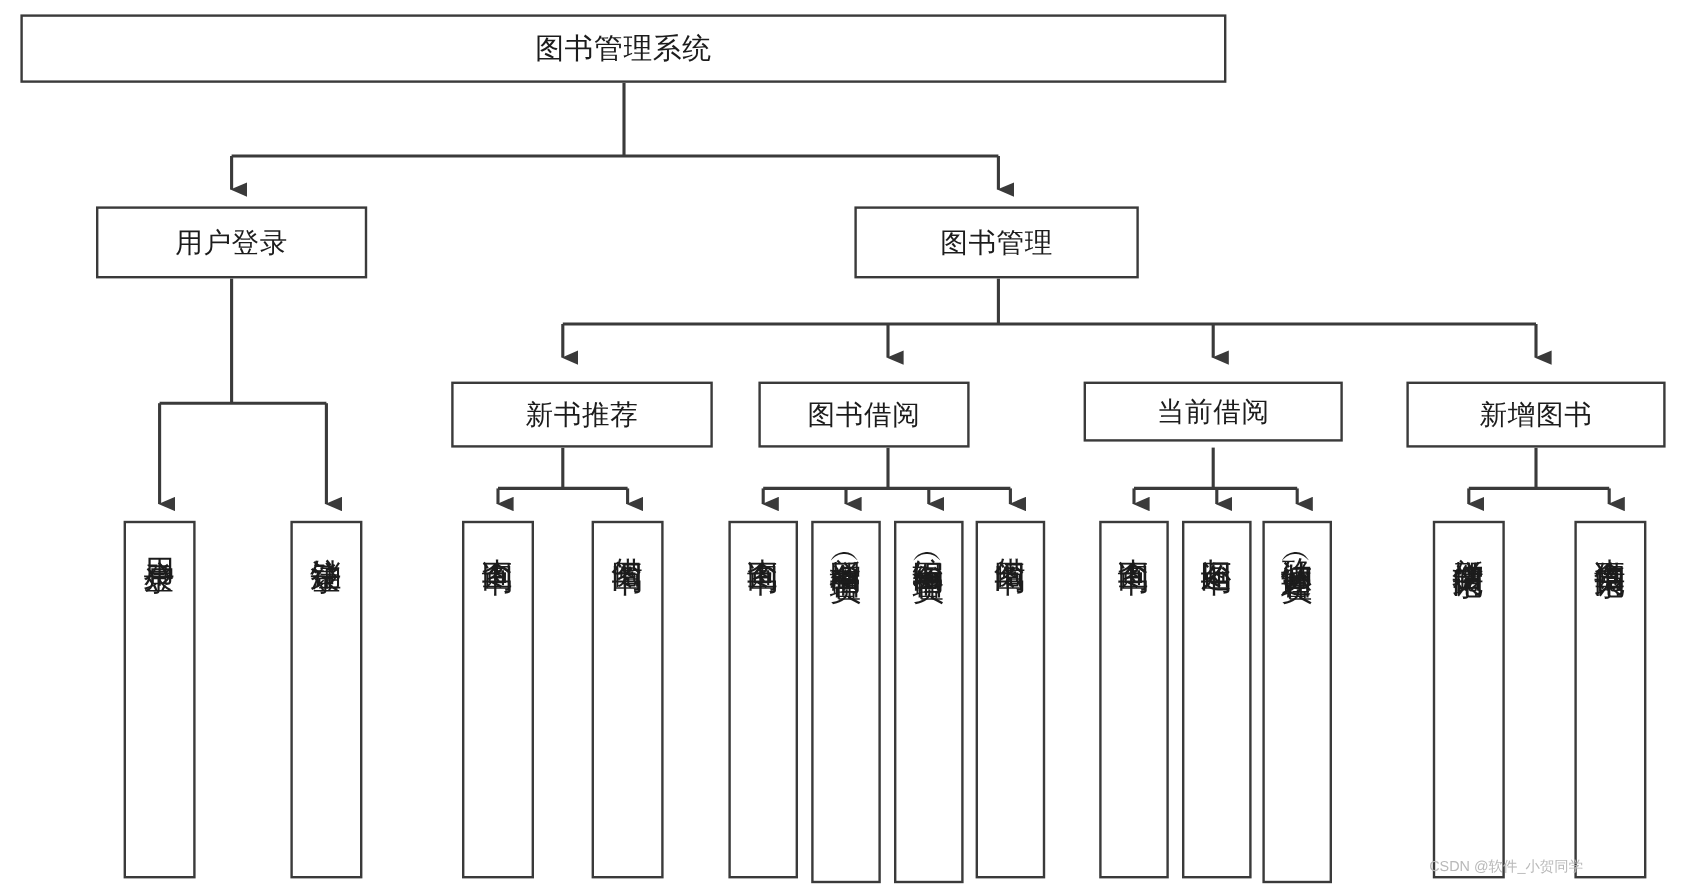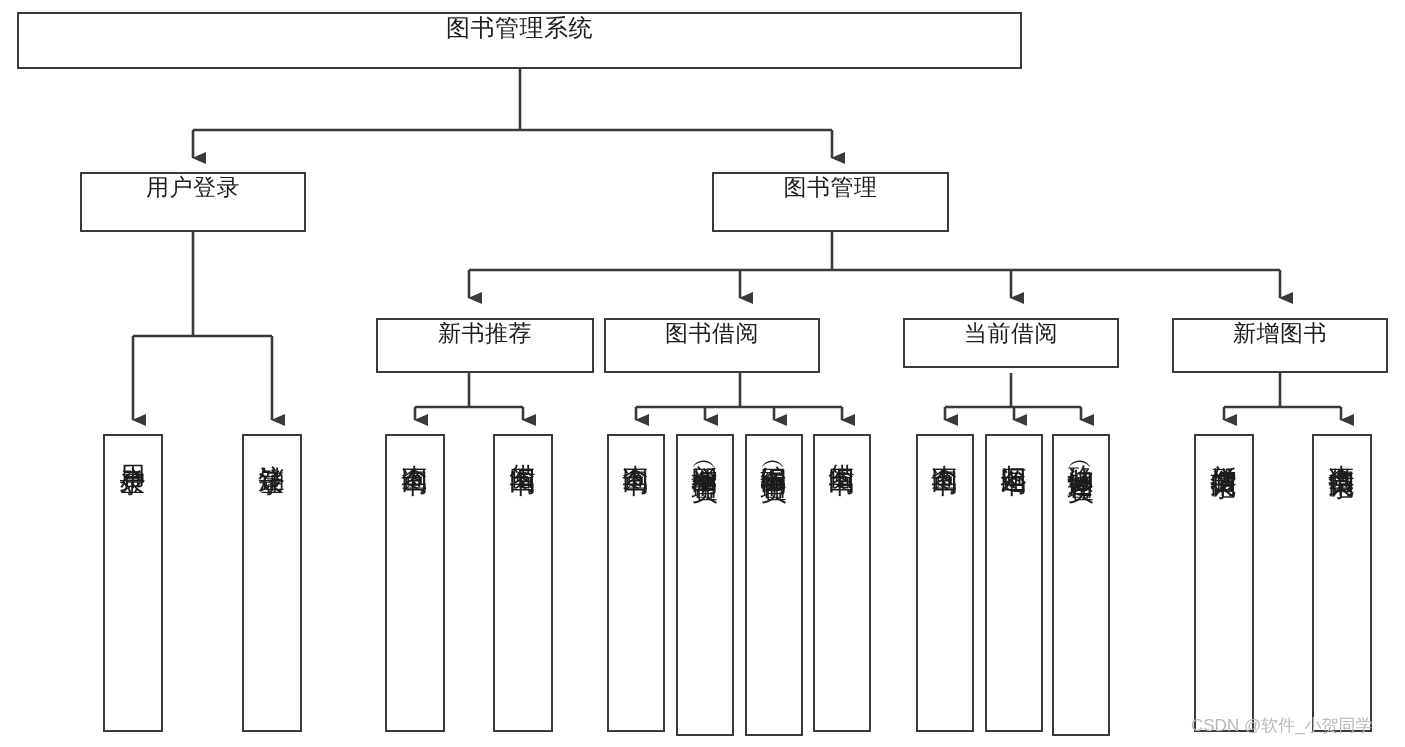--- a/index.html
+++ b/index.html
@@ -26,20 +26,21 @@
     width: 1405px;
     height: 747px;
     pointer-events: none;
   }
   .node {
     position: absolute;
     box-sizing: border-box;
     background: #ffffff;
     border: 2px solid #3a3a3a;
     display: flex;
+    align-items: center;
     justify-content: center;
     color: #1c1c1c;
     z-index: 2;
   }
   .node .label {
     display: block;
     text-align: center;
     line-height: 1.16;
     letter-spacing: 0.5px;
   }
@@ -58,21 +59,21 @@
     font-size: 26px;
     letter-spacing: 2px;
     line-height: 1;
   }
   .node.root .label { font-size: 24px; }
 
   #watermark {
     position: absolute;
     left: 1191px;
     top: 714px;
-    font-size: 17px;
+    font-size: 12px;
     color: #b9b9b9;
     white-space: nowrap;
     z-index: 5;
     font-family: "Liberation Sans", "DejaVu Sans", sans-serif;
   }
 </style>
 </head>
 <body>
 
 <div id="diagram-root">
@@ -134,21 +135,21 @@
   <div class="node horizontal" style="left:80px; top:172px; width:226px; height:60px;">
     <span class="label">用户登录</span>
   </div>
   <div class="node horizontal" style="left:712px; top:172px; width:237px; height:60px;">
     <span class="label">图书管理</span>
   </div>
 
   <div class="node horizontal" style="left:376px; top:318px; width:218px; height:55px;">
     <span class="label">新书推荐</span>
   </div>
-  <div class="node horizontal" style="left:604px; top:318px; width:216px; height:55px;">
+  <div class="node horizontal" style="left:632px; top:318px; width:176px; height:55px;">
     <span class="label">图书借阅</span>
   </div>
   <div class="node horizontal" style="left:903px; top:318px; width:216px; height:50px;">
     <span class="label">当前借阅</span>
   </div>
   <div class="node horizontal" style="left:1172px; top:318px; width:216px; height:55px;">
     <span class="label">新增图书</span>
   </div>
 
   <div class="node vertical" style="left:103px; top:434px; width:60px; height:298px;">

